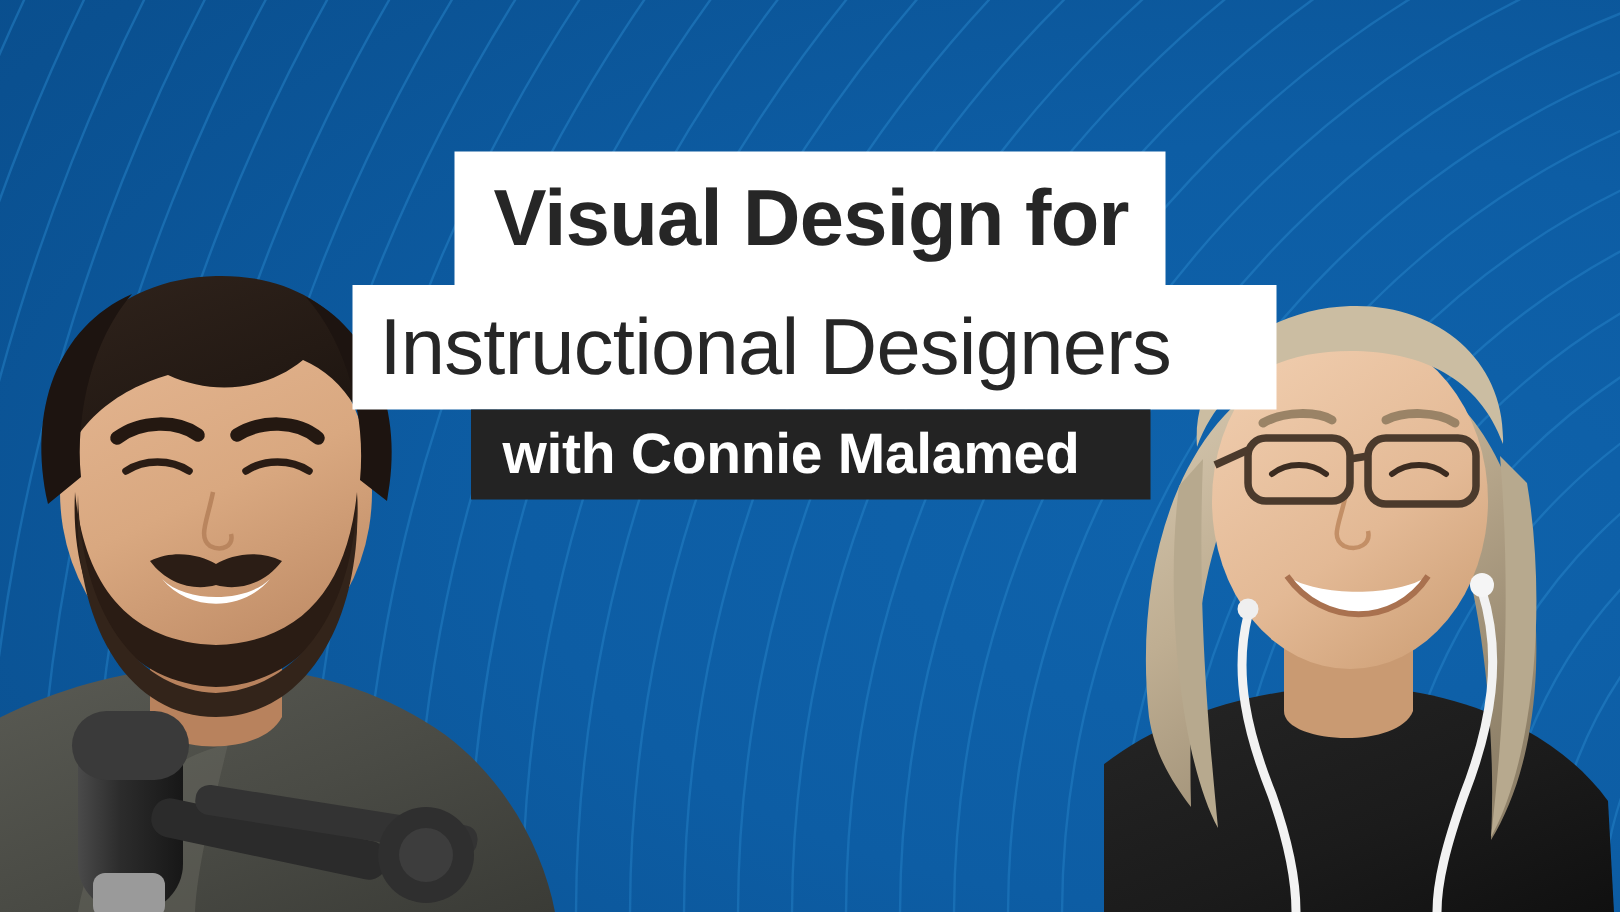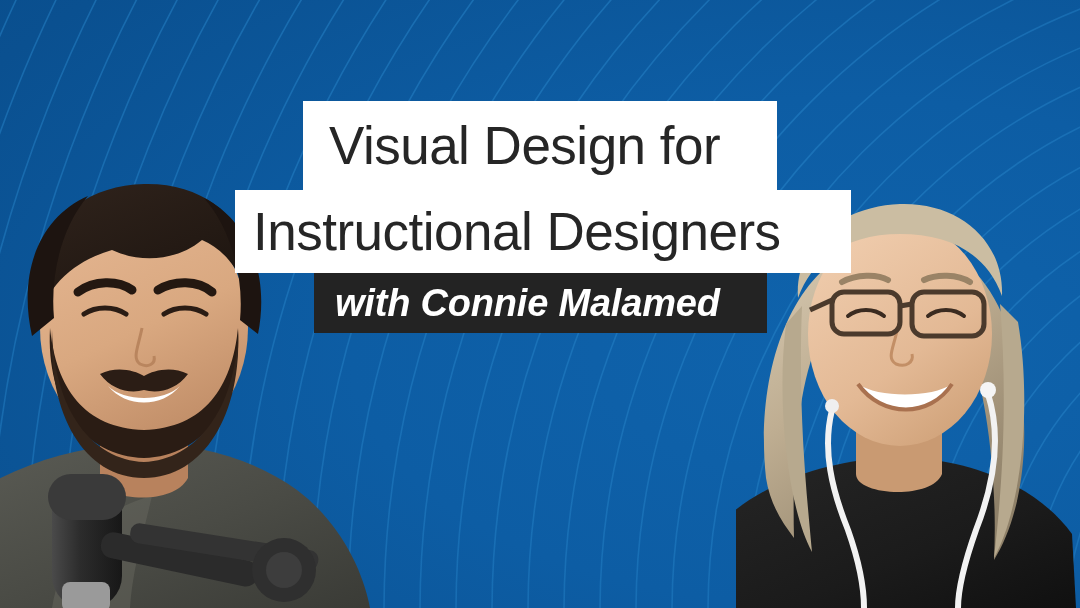--- a/index.html
+++ b/index.html
@@ -57,21 +57,21 @@
     left: 303px;
     top: 101px;
     width: 474px;
     height: 89px;
     background: #ffffff;
     padding-left: 26px;
   }
   #title-line-1 .txt {
     color: #262626;
     font-size: 53px;
-    font-weight: 400;
+    font-weight: 700;
     letter-spacing: -0.5px;
     line-height: 1;
   }
 
   #title-line-2 {
     left: 235px;
     top: 190px;
     width: 616px;
     height: 83px;
     background: #ffffff;
@@ -92,21 +92,20 @@
     height: 60px;
     background: #232323;
     padding-left: 21px;
   }
   #subtitle-box .txt {
     color: #ffffff;
     font-size: 38px;
     font-weight: 700;
     letter-spacing: -0.2px;
     line-height: 1;
-    font-style: italic;
   }
 
   .txt { display: block; }
 </style>
 </head>
 <body>
 
 <div id="thumbnail">
 
   <div class="bg-base"></div>

